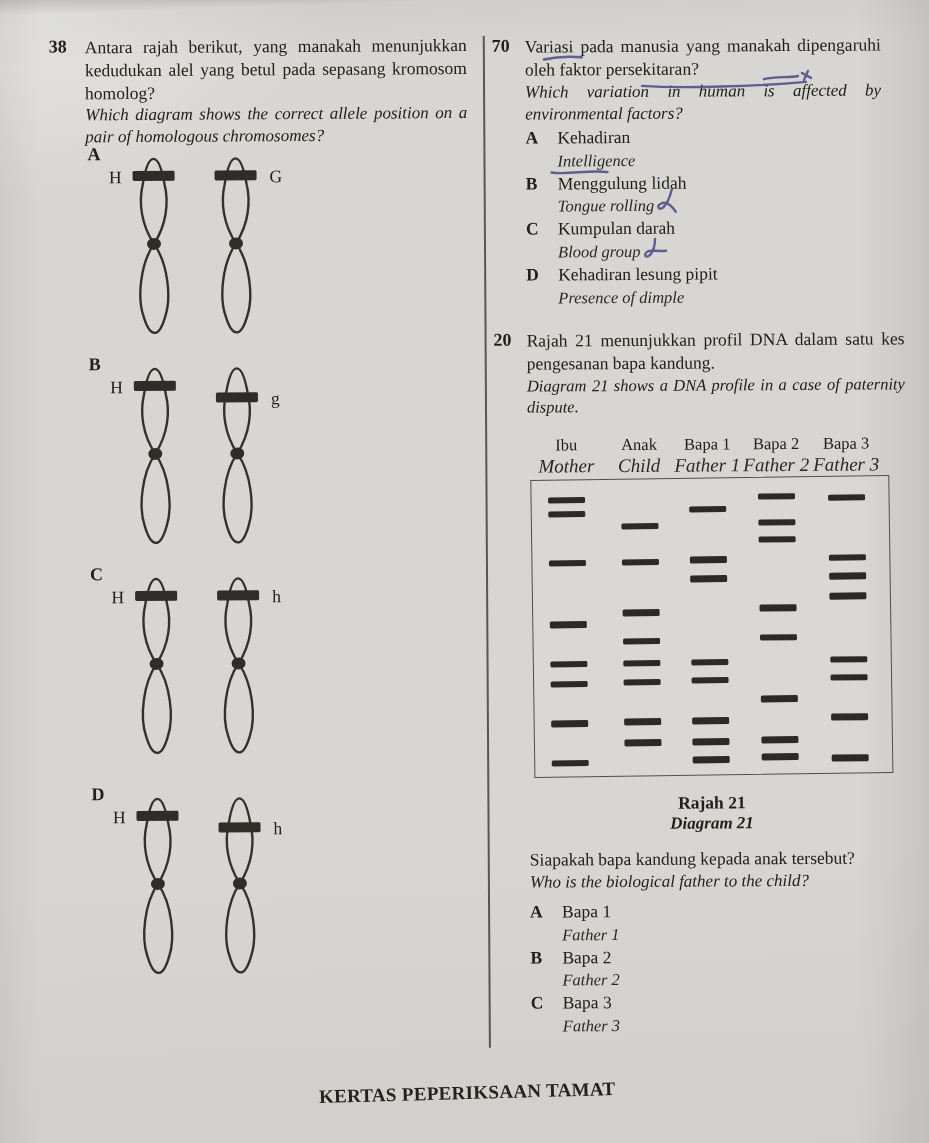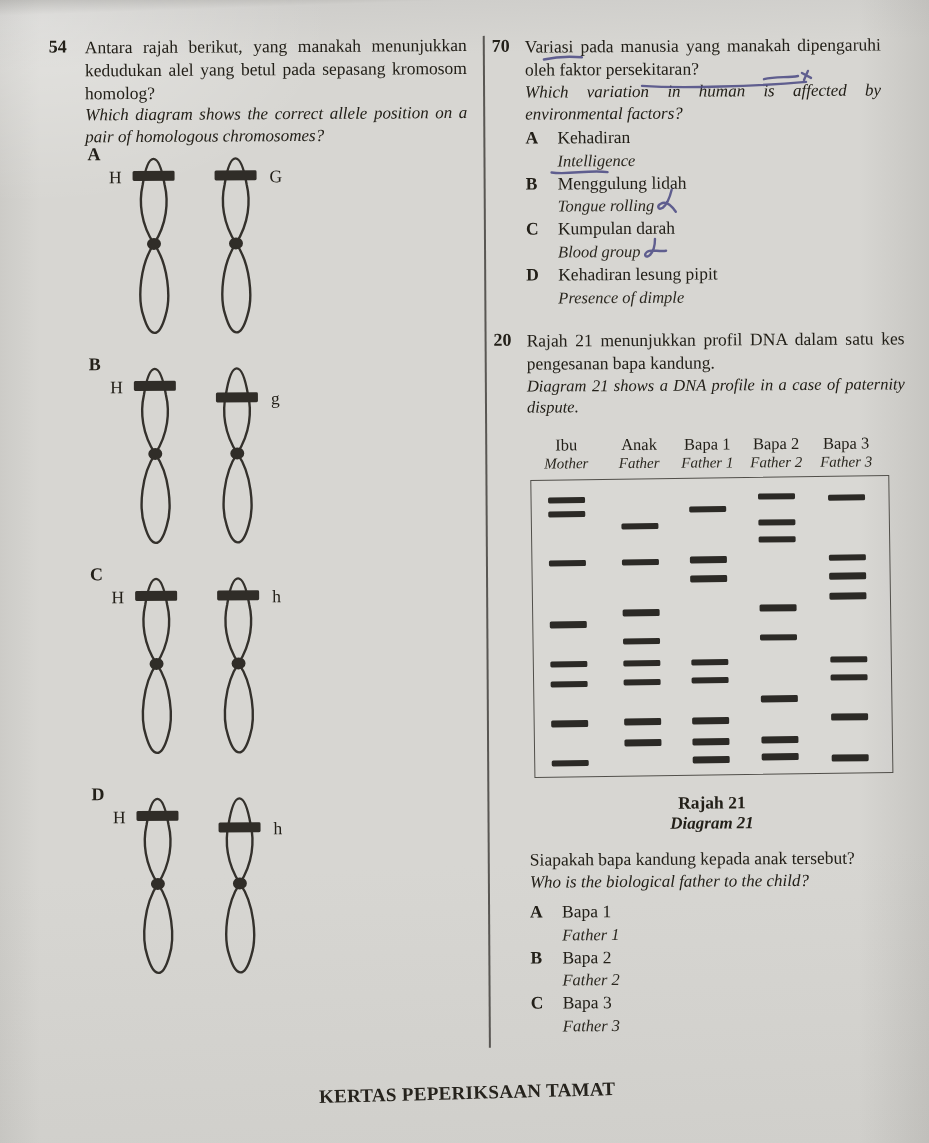--- a/index.html
+++ b/index.html
@@ -44,21 +44,21 @@
   
   .optlist{position:absolute;font-size:17.5px;line-height:1.345;}
   .optrow{position:relative;padding-left:32px;}
   .optrow .oletter{position:absolute;left:0;top:0;font-weight:bold;}
   .optrow .oen{font-style:italic;font-size:16.5px;color:#2b2820;}
 
   
   .gel-headers{position:absolute;left:532px;top:437px;width:357px;height:42px;}
   .lane-h{position:absolute;transform:translateX(-50%);text-align:center;white-space:nowrap;}
   .lane-h .ms{font-size:16.5px;display:block;line-height:1.15;}
-  .lane-h .en{font-size:15px;font-style:italic;display:block;line-height:1.15;color:#2b2820;}
+  .lane-h .en{font-size:19px;font-style:italic;display:block;line-height:1.15;color:#2b2820;}
   .gel{
     position:absolute;left:532px;top:479px;width:357px;height:296px;
     border:1.6px solid #514f4a;transform:rotate(-0.45deg);
     background:rgba(255,255,255,.06);
   }
   .gel-band{position:absolute;width:37px;height:6.4px;background:#2c2a26;border-radius:1.5px;transform:translate(-50%,-50%);}
 
   .gel-caption{position:absolute;left:532px;top:794px;width:357px;text-align:center;}
   .gel-caption .ms{font-weight:bold;font-size:17.5px;display:block;}
   .gel-caption .en{font-weight:bold;font-style:italic;font-size:17px;display:block;}
@@ -78,21 +78,21 @@
 </style>
 </head>
 <body>
 
 <div class="sheet">
  <div class="tilt">
 
   <div class="divider"></div>
 
   <div class="qblock" style="left:52px;top:34px;width:418px;">
-    <span class="qnum">54</span>
+    <span class="qnum">38</span>
     <div class="qtext" style="width:382px;">
       <div>Antara rajah berikut, yang manakah menunjukkan kedudukan alel yang betul pada sepasang kromosom homolog?</div>
       <div class="en">Which diagram shows the correct allele position on a pair of homologous chromosomes?</div>
     </div>
   </div>
 
   <div class="copt" style="top:140px;">
         <span class="letter">A</span>
         <div class="chromo" style="left: 40px;">
           <svg width="56" height="182" viewBox="0 0 56 182">
@@ -234,21 +234,21 @@
     </div>
   </div>
 
   <div class="gel-headers">
         <div class="lane-h" style="left: 9.8%;">
           <span class="ms">Ibu</span>
           <span class="en">Mother</span>
         </div>
         <div class="lane-h" style="left: 30.2%;">
           <span class="ms">Anak</span>
-          <span class="en">Father</span>
+          <span class="en">Child</span>
         </div>
         <div class="lane-h" style="left: 49.3%;">
           <span class="ms">Bapa 1</span>
           <span class="en">Father 1</span>
         </div>
         <div class="lane-h" style="left: 68.6%;">
           <span class="ms">Bapa 2</span>
           <span class="en">Father 2</span>
         </div>
         <div class="lane-h" style="left: 88.2%;">

